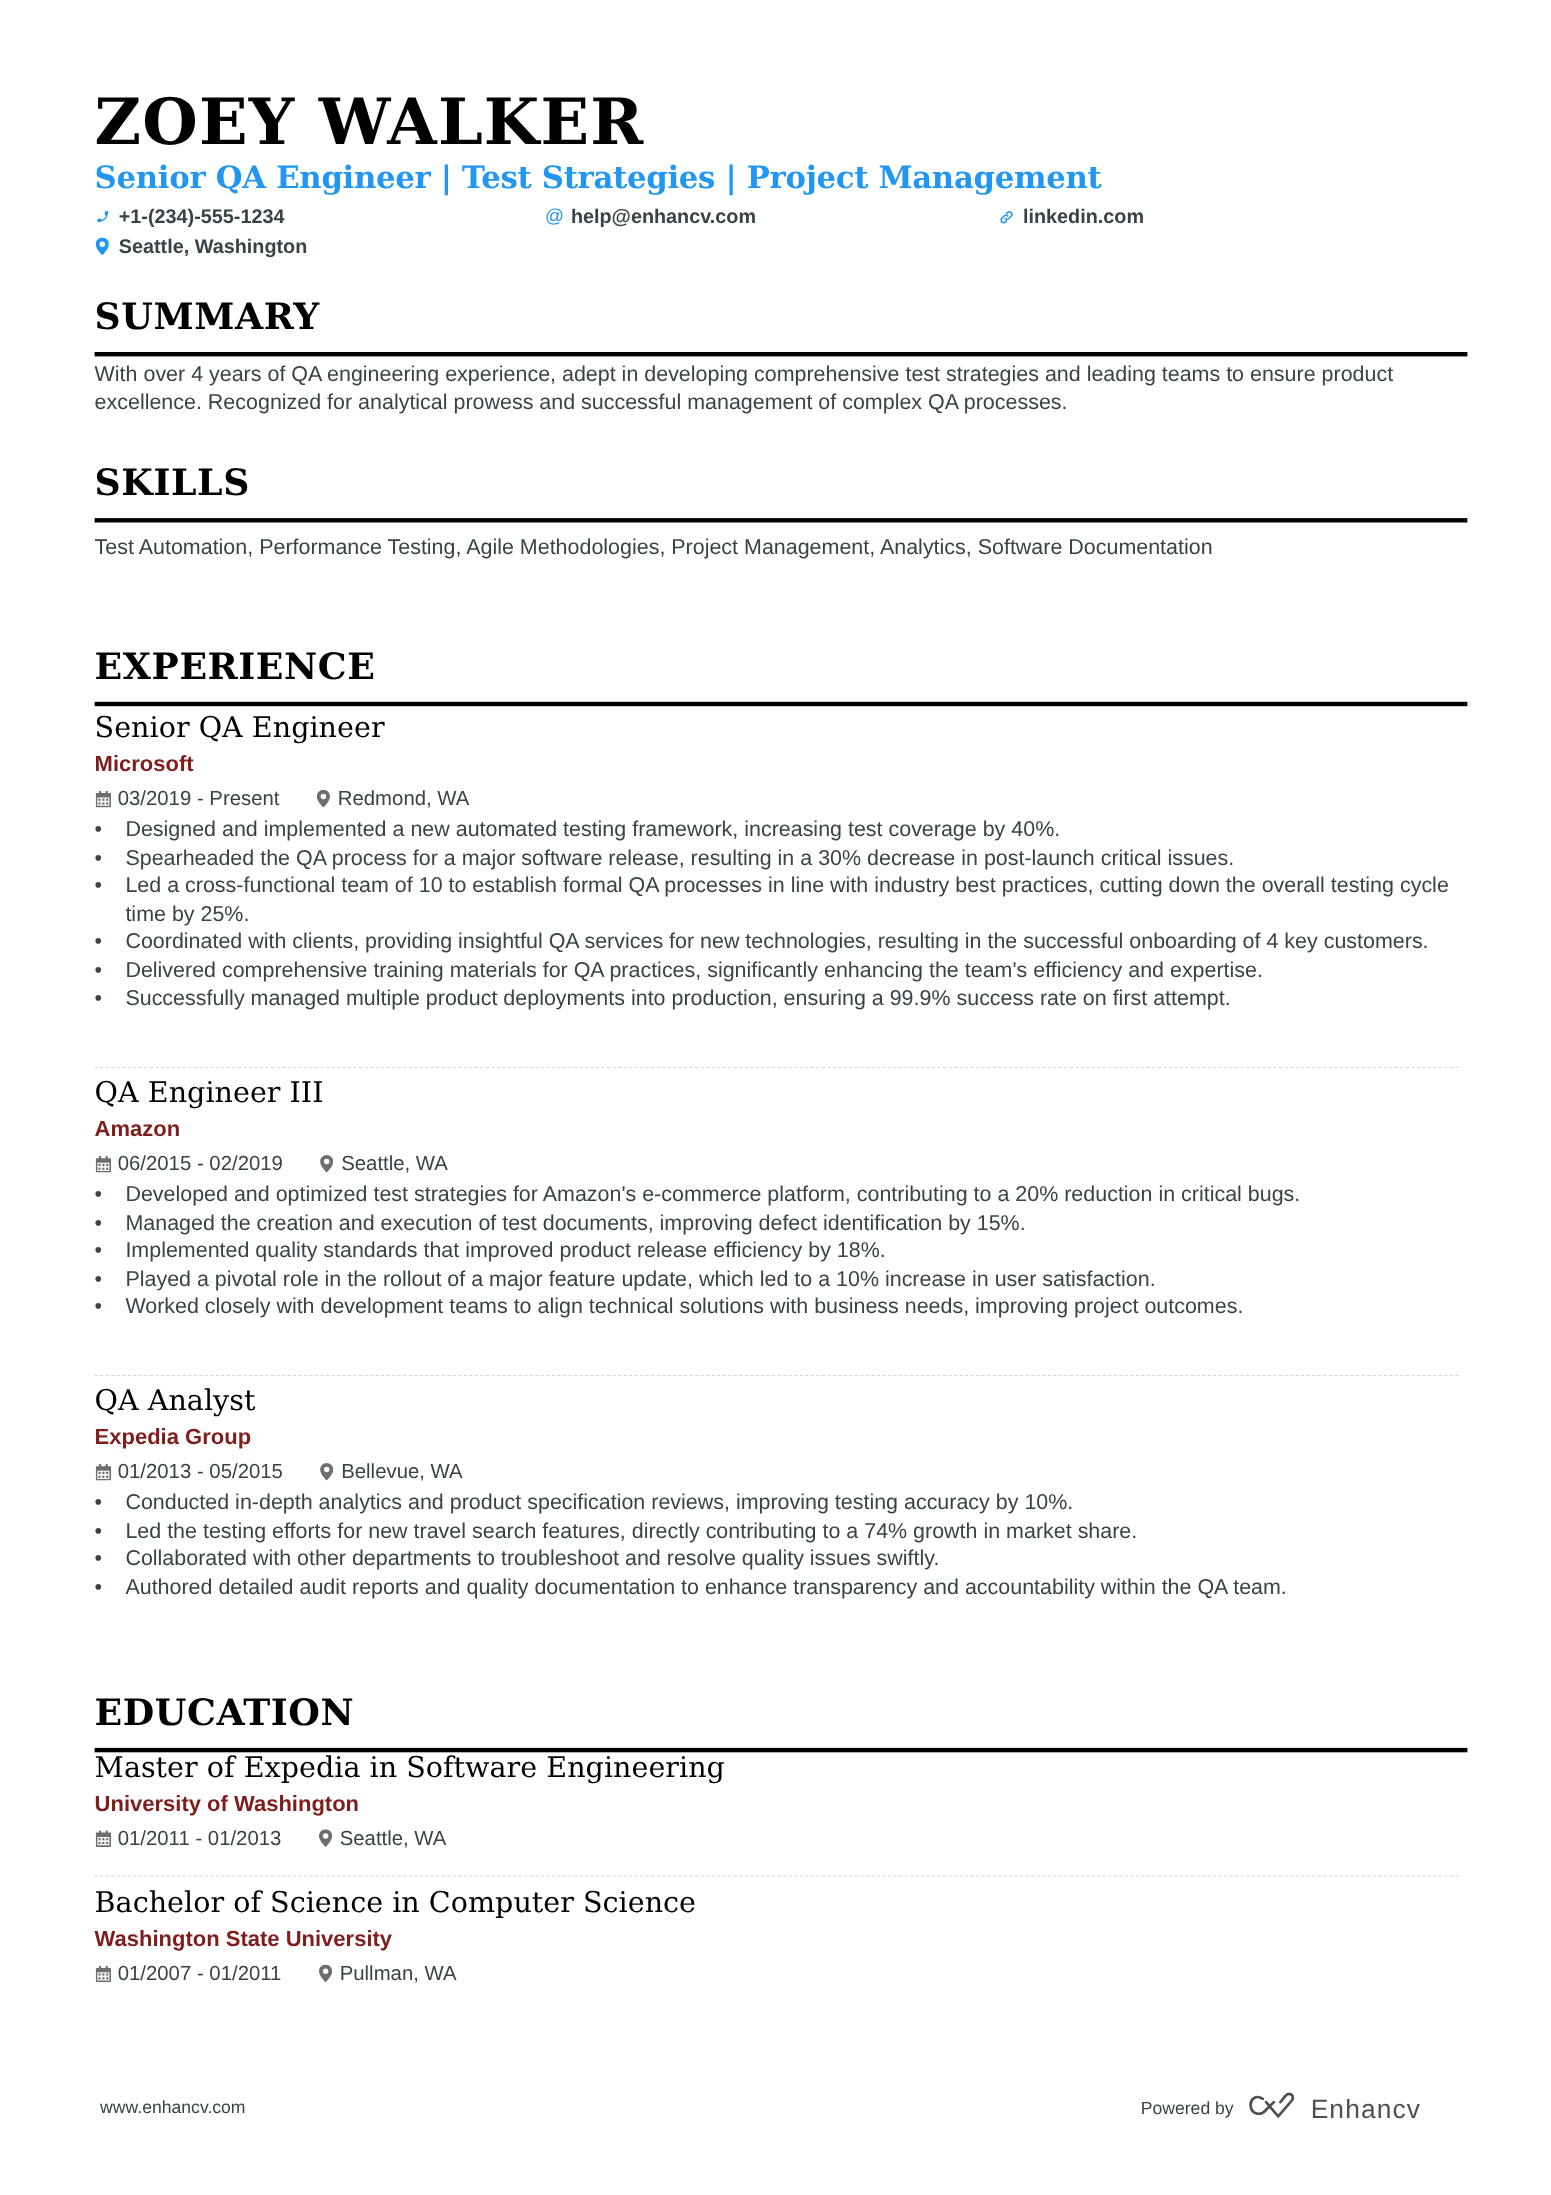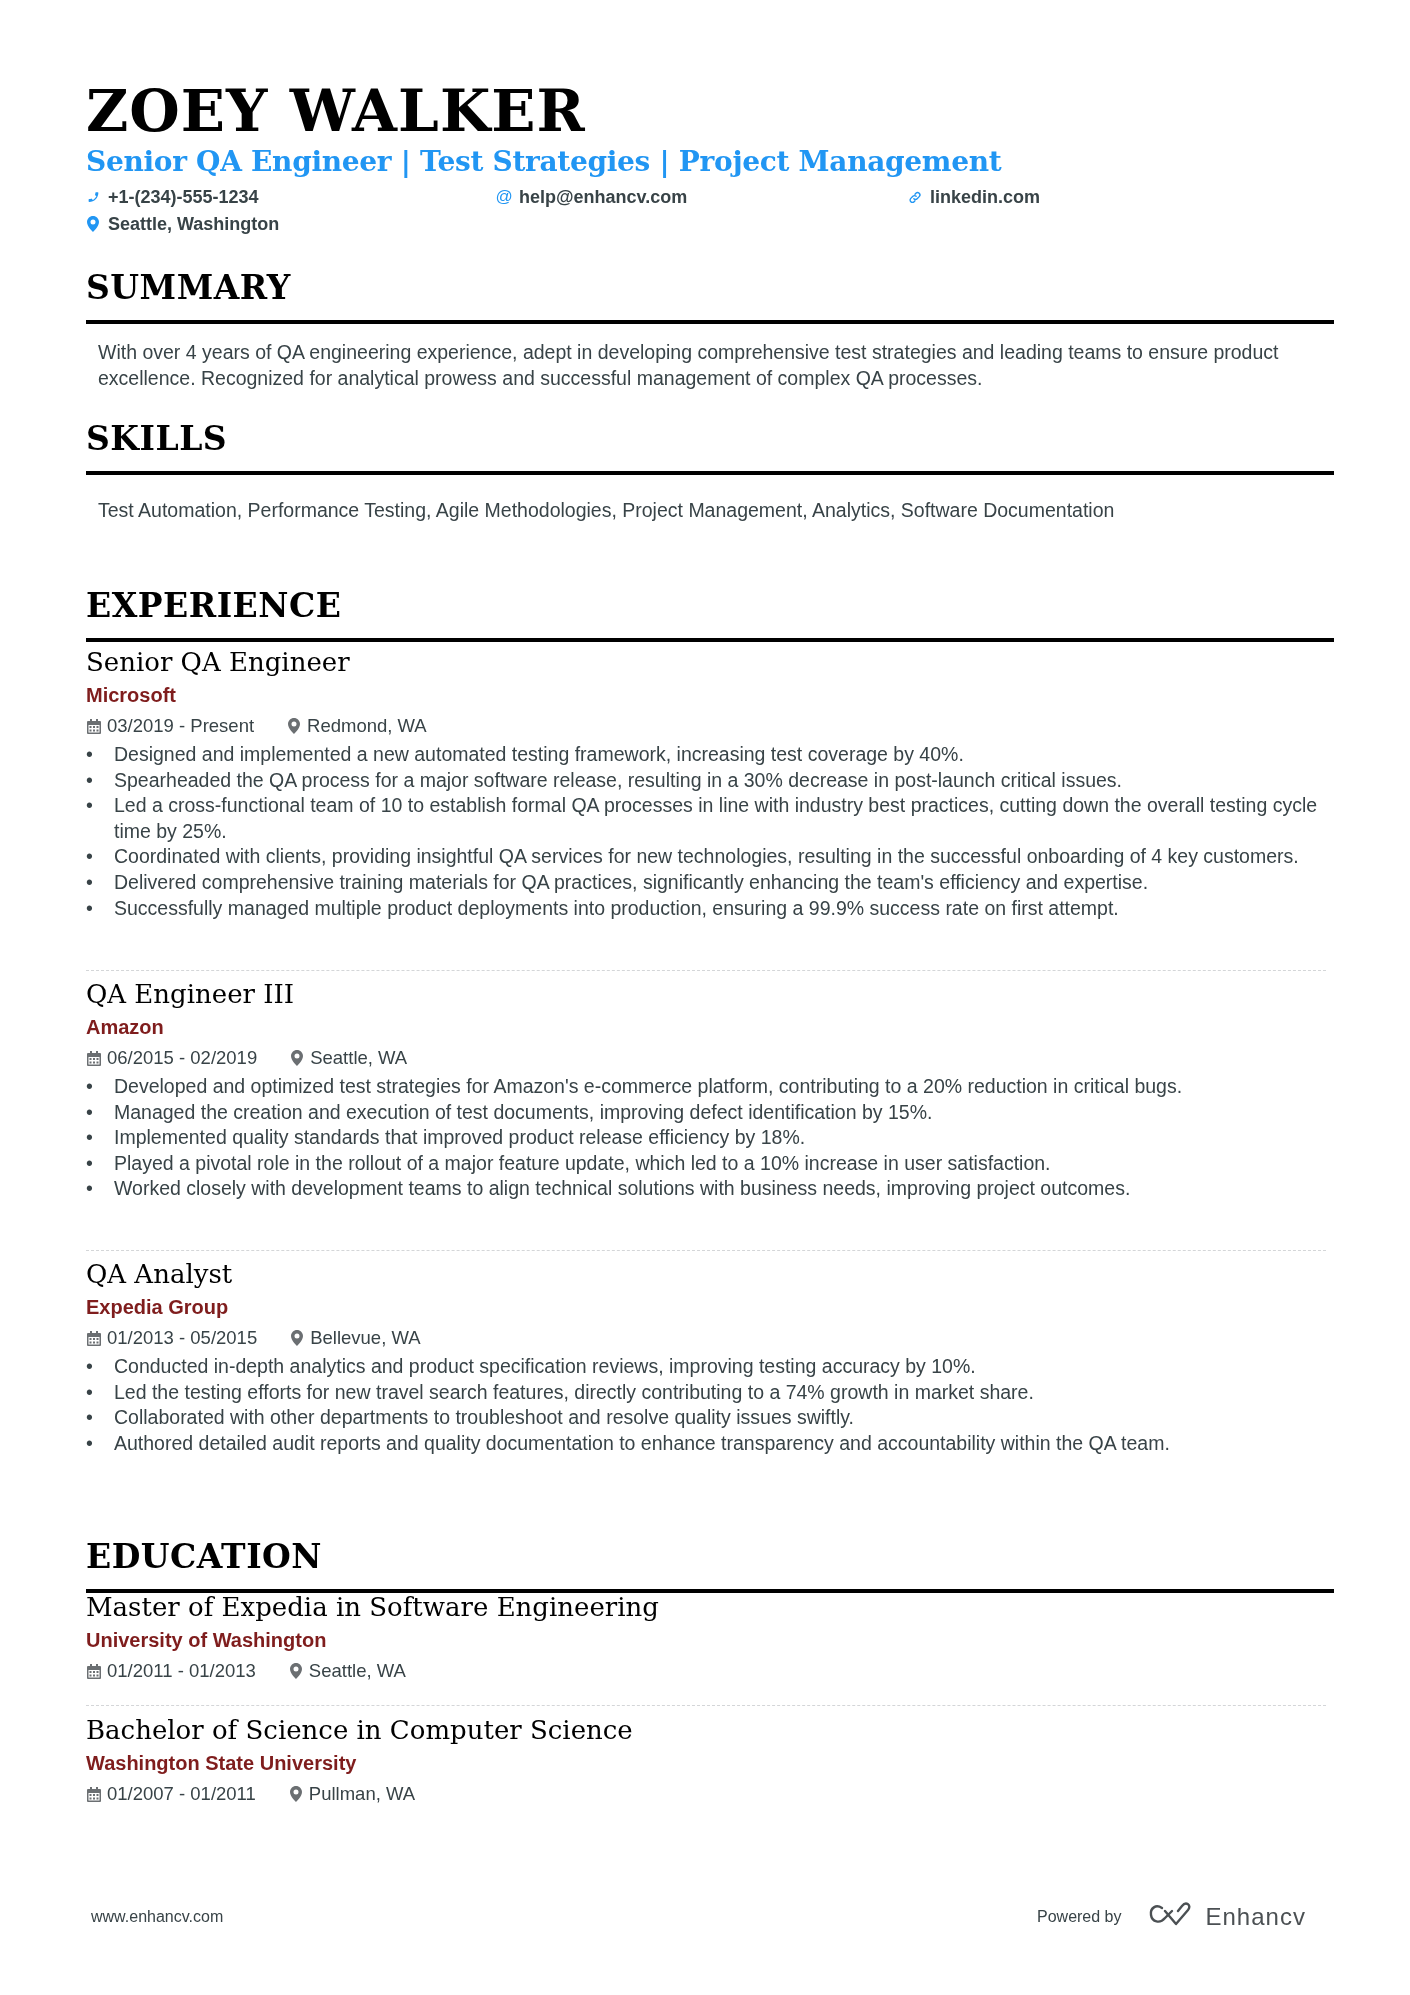--- a/index.html
+++ b/index.html
@@ -14,39 +14,39 @@
           font-size: 28px; color: #2196f3; line-height: 36px; white-space: nowrap; letter-spacing: -0.3px;}
   .contact { position: absolute; display: flex; align-items: center; gap: 8px;
              font-size: 18px; font-weight: bold; color: #384347; line-height: 22px; }
   .contact .ic { color: #2196f3; width: 14px; display: inline-flex; justify-content: center; }
   .contact svg { display: block; }
 
   .section-title { position: absolute; left: 0; width: 1248px; margin: 0;
           font-family: "DejaVu Serif", "Liberation Serif", serif; font-weight: bold;
           font-size: 33px; color: #000; line-height: 40px; letter-spacing: 0.5px;
           border-bottom: 4px solid #000; padding-bottom: 12px; }
-  .para { position: absolute; left: 0; width: 1248px; margin: 12px;
+  .para { position: absolute; left: 0; width: 1248px; margin: 0;
           font-size: 19.5px; line-height: 25.6px; color: #384347; }
 
   .entry { position: absolute; left: 0; width: 1248px; }
   .entry-title { margin: 0; font-family: "DejaVu Serif", "Liberation Serif", serif;
           font-size: 26px; line-height: 34px; color: #000; font-weight: normal; }
   .entry-org { margin: 3px 0 0 0; font-size: 20px; font-weight: bold; color: #7f1d1d; line-height: 26px; }
   .meta { display: flex; align-items: center; gap: 5px; margin-top: 5px;
           font-size: 18.5px; line-height: 26px; color: #384347; }
   .meta .ic { color: #6b6f72; display: inline-flex; width: 16px; justify-content: center; }
   .meta .gap { width: 22px; }
   ul.bullets { list-style: none; margin: 3px 0 0 0; padding: 0; }
   ul.bullets li { position: relative; padding-left: 28px; font-size: 19.5px;
           line-height: 25.6px; color: #384347; }
   ul.bullets li .dot { position: absolute; left: 0; top: 0; width: 10px; text-align: left; }
   .sep { position: absolute; left: 0; width: 1240px; border-top: 1.5px dashed #d4d6d8; }
 
   .footer-left { position: absolute; left: 91px; top: 1908px; font-size: 16px; color: #384347; }
-  .footer-right { position: absolute; left: 1037px; top: 1902px; display: flex; align-items: center; gap: 26px; }
+  .footer-right { position: absolute; left: 1037px; top: 1902px; display: flex; align-items: center; gap: 12px; }
   .powered { font-size: 16px; color: #384347; }
   .brand { display: flex; align-items: center; gap: 12px; }
   .brand-name { font-size: 24px; color: #4b5053; letter-spacing: 1px; font-weight: normal; }
 </style>
 </head>
 <body>
 
 <div class="page">
 
   <h1 class="name">ZOEY WALKER</h1>

